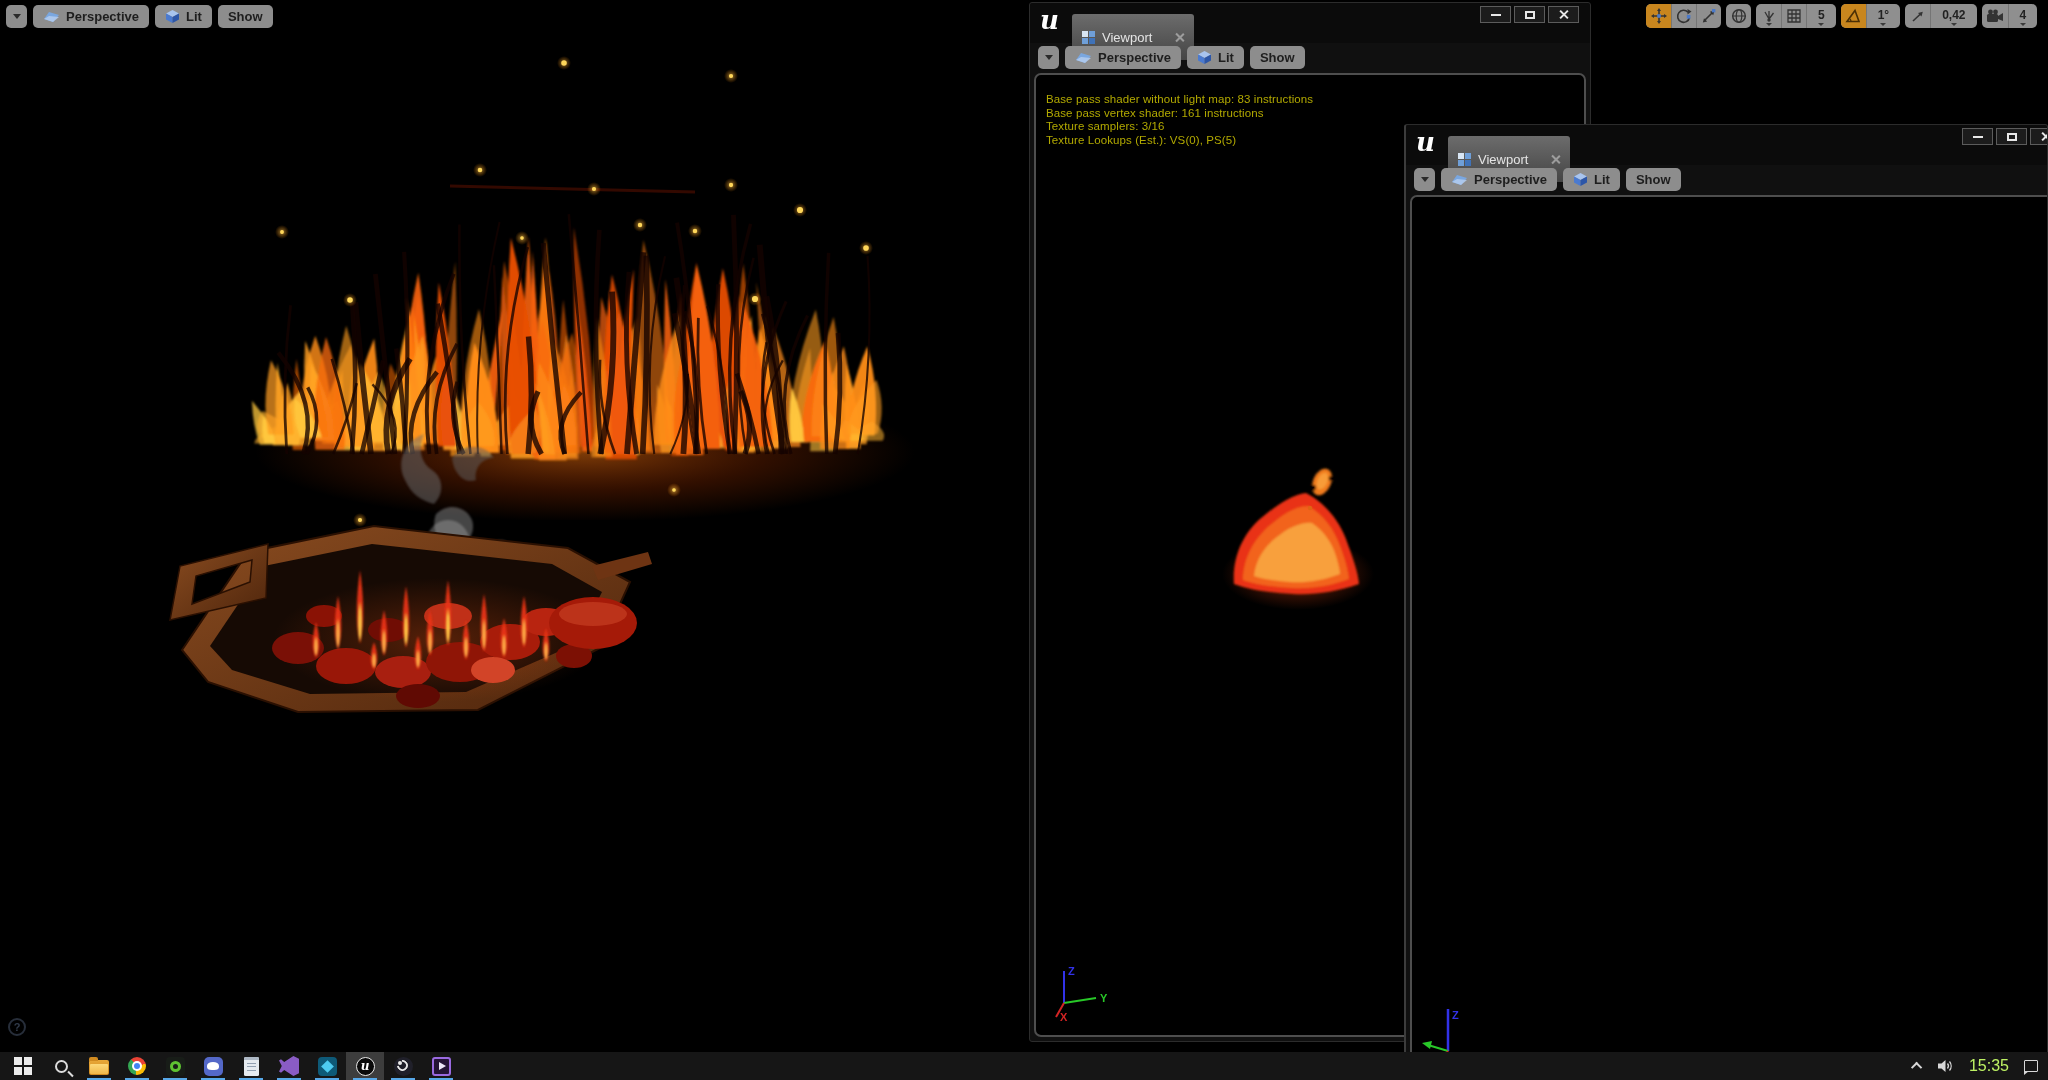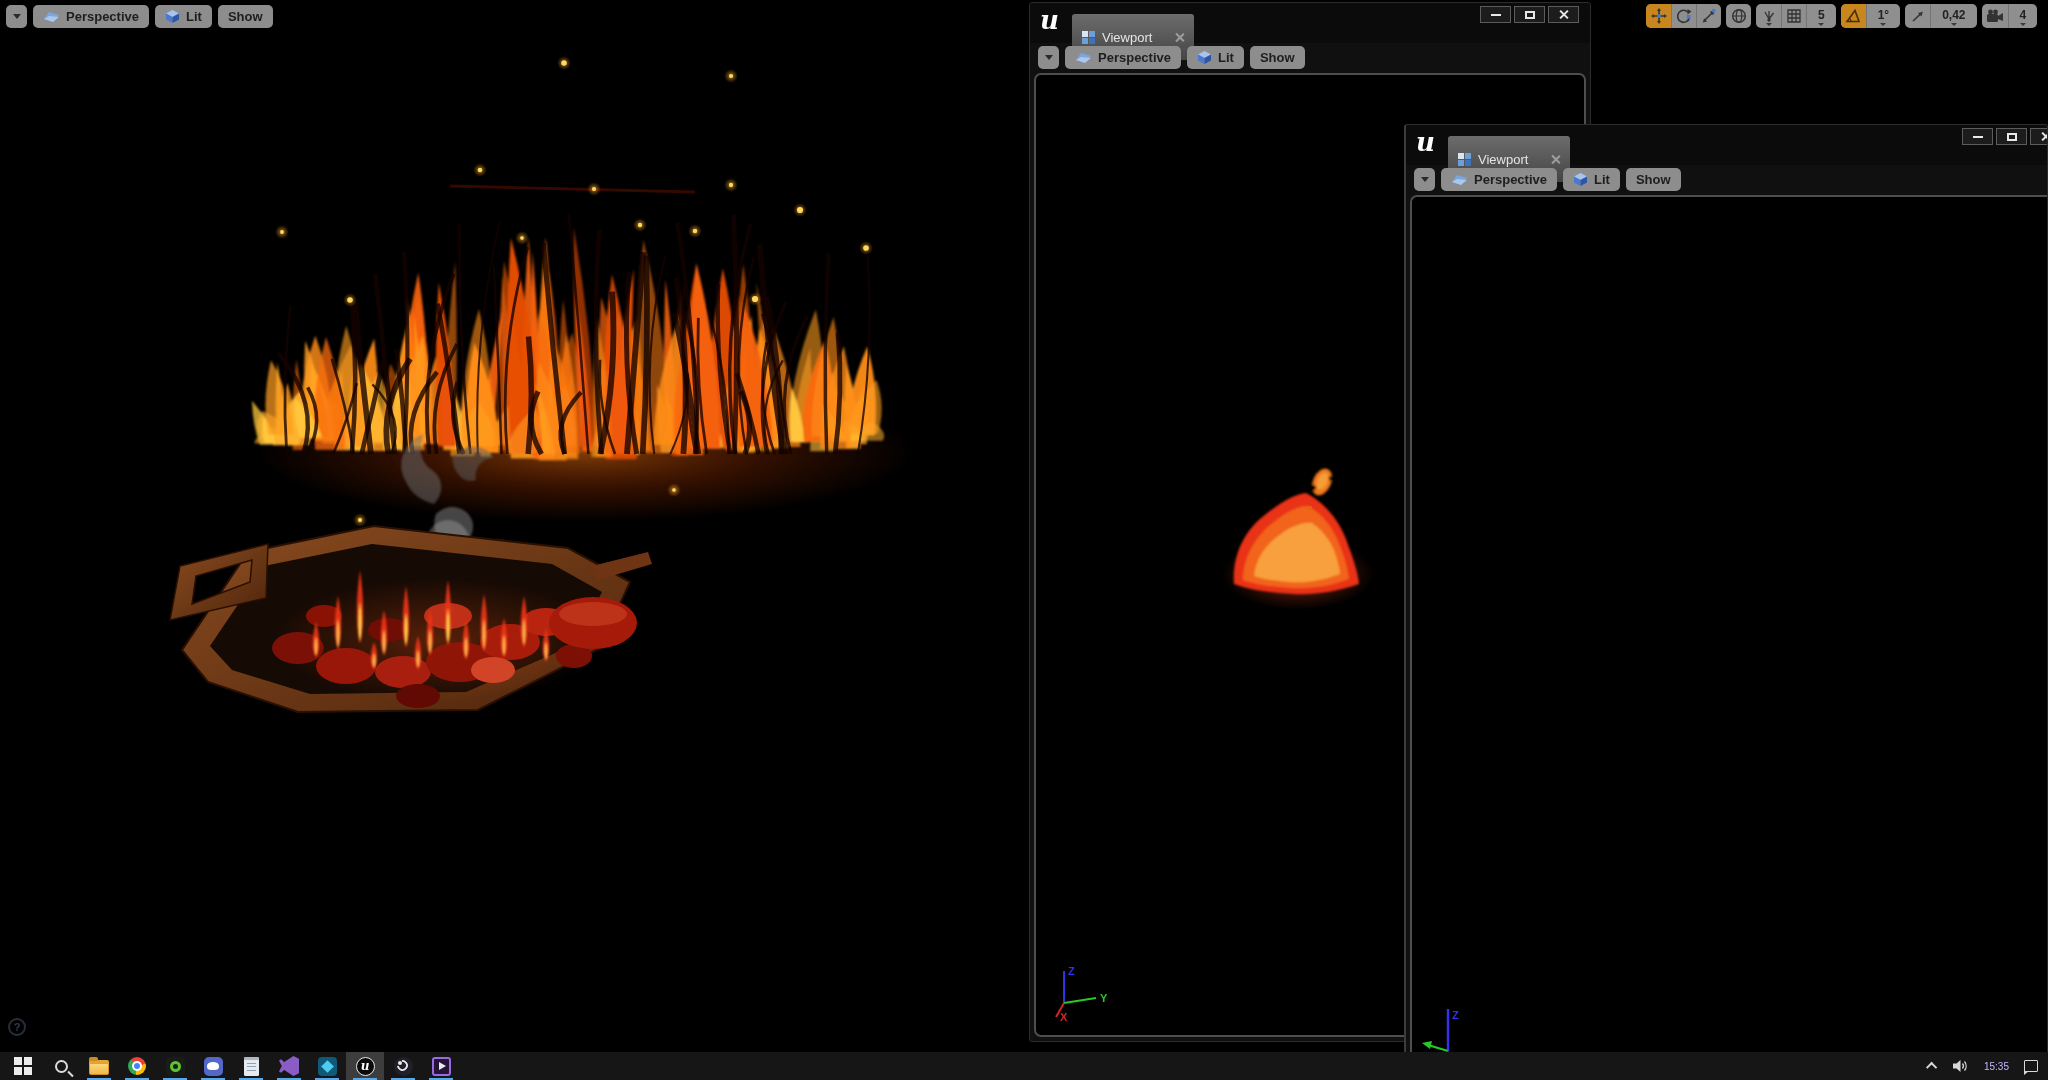--- a/index.html
+++ b/index.html
@@ -52,21 +52,21 @@
 
   .stats{padding:18px 0 0 10px;color:#b2a900;font-size:11.5px;line-height:13.5px;letter-spacing:.1px}
 
   
   .taskbar{position:absolute;left:0;right:0;bottom:0;height:28px;background:#161616;z-index:99;
     display:flex;align-items:center;padding-left:4px}
   .tcellapp{width:38px;height:28px;display:flex;align-items:center;justify-content:center;position:relative}
   .tcellapp.activeapp{background:#3d3d3d}
   .runline{position:absolute;bottom:0;left:7px;width:24px;height:2px;background:#57a8e8}
   .tray{position:absolute;right:10px;top:0;height:28px;display:flex;align-items:center;gap:15px}
-  .time{color:#c4b5fd;font-size:10px}
+  .time{color:#bef264;font-size:16px}
   .chev{width:8px;height:8px;border-left:2px solid #d8d8d8;border-top:2px solid #d8d8d8;
     transform:rotate(45deg) translateY(2px)}
   .notif{width:14px;height:12px;border:1.6px solid #d8d8d8;border-radius:1px;position:relative}
   .notif::after{content:"";position:absolute;left:-1px;bottom:-4px;width:0;height:0;
     border-top:4px solid #d8d8d8;border-right:5px solid transparent}
 
   
   .ic-start{display:grid;grid-template-columns:8.5px 8.5px;grid-template-rows:8.5px 8.5px;gap:1.5px}
   .ic-start i{background:#ececec}
   .ic-search{width:13px;height:13px;border:2px solid #dcdcdc;border-radius:50%;position:relative}
@@ -616,20 +616,26 @@
             <polygon points="1,4.5 7.5,8 7.5,14 1,10.5" fill="#4a7ad0"></polygon>
             <polygon points="14,4.5 7.5,8 7.5,14 14,10.5" fill="#2c56a8"></polygon>
           </svg>
         <span>Lit</span>
       </button>
       <button class="vbtn">
         <span>Show</span>
       </button>
     </div>
     <div class="wincontent" style="left:4px;right:4px;top:70px;bottom:4px">
+      <div class="stats">
+        <div>Base pass shader without light map: 83 instructions</div>
+        <div>Base pass vertex shader: 161 instructions</div>
+        <div>Texture samplers: 3/16</div>
+        <div>Texture Lookups (Est.): VS(0), PS(5)</div>
+      </div>
 
       <svg style="position:absolute;left:182px;top:385px" width="160" height="150" viewBox="0 0 160 150">
         <defs>
           <radialGradient id="vfGlow">
               <stop offset="0%" stop-color="#ff4a12" stop-opacity=".5"></stop>
               <stop offset="100%" stop-color="#ff4a12" stop-opacity="0"></stop>
             </radialGradient>
           <filter id="vfB" x="-20%" y="-20%" width="140%" height="140%">
               <feGaussianBlur stdDeviation="1.3"></feGaussianBlur>
             </filter>

